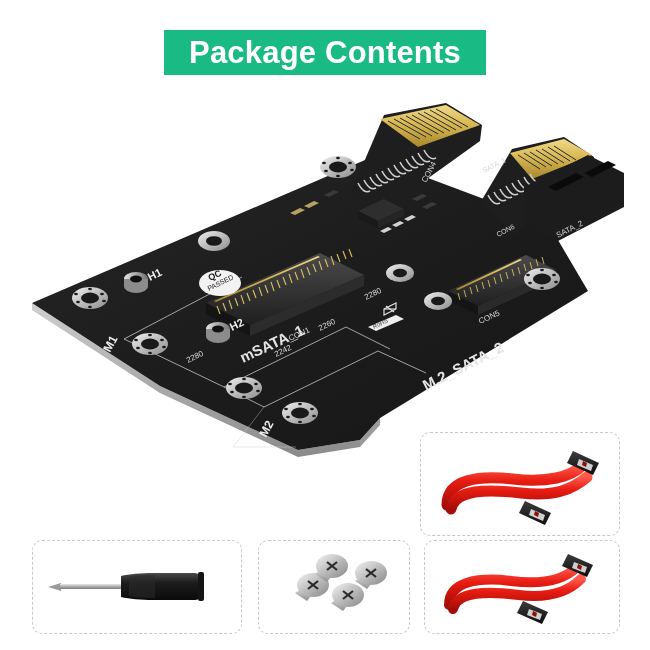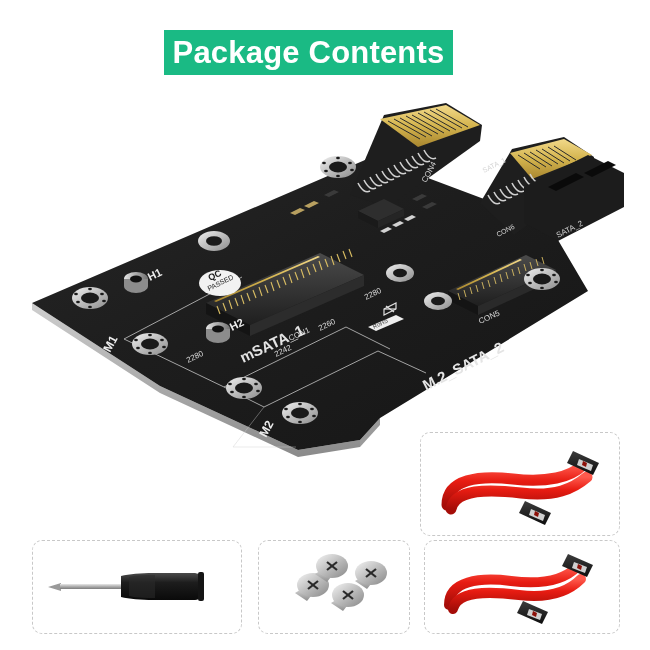--- a/index.html
+++ b/index.html
@@ -7,21 +7,21 @@
     width:650px;height:650px;
     background:#ffffff;
     font-family:"Liberation Sans", sans-serif;
     position:relative;
     overflow:hidden;
   }
   
   .banner{
     position:absolute;
     left:164px;top:30px;
-    width:289px;height:45px;
+    width:322px;height:45px;
     background:#1aba84;
     display:flex;align-items:center;justify-content:center;
   }
   .banner-text{
     color:#ffffff;
     font-size:31px;
     font-weight:bold;
     letter-spacing:.2px;
     line-height:1;
   }

